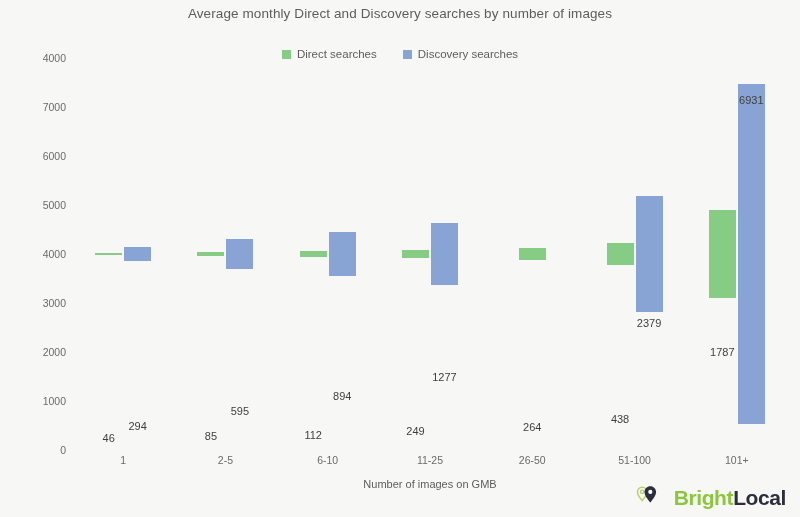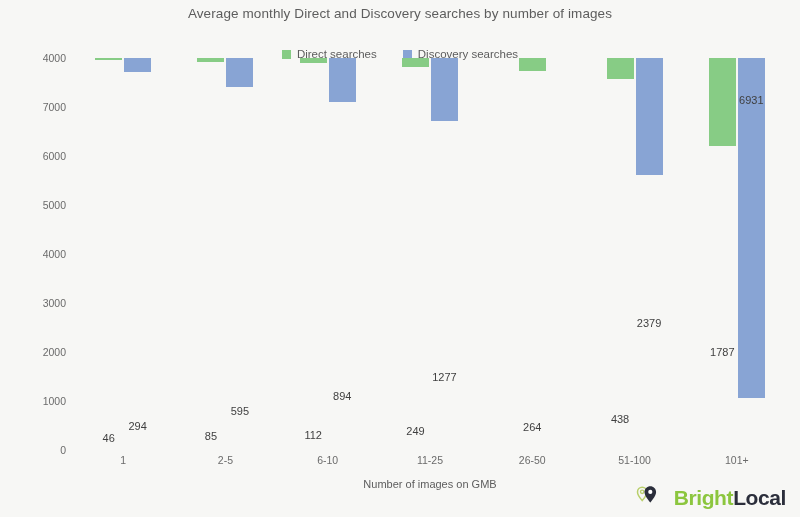--- a/index.html
+++ b/index.html
@@ -99,21 +99,21 @@
     display: flex;
     align-items: flex-end;
     justify-content: center;
     gap: 2px;
   }
   .bar-wrap {
     position: relative;
     width: 27px;
     display: flex;
     flex-direction: column;
-    justify-content: flex-start;
+    justify-content: center;
     align-items: center;
     height: 100%;
   }
   .bar {
     width: 27px;
     display: block;
   }
   .bar-value {
     position: absolute;
     left: 50%;

